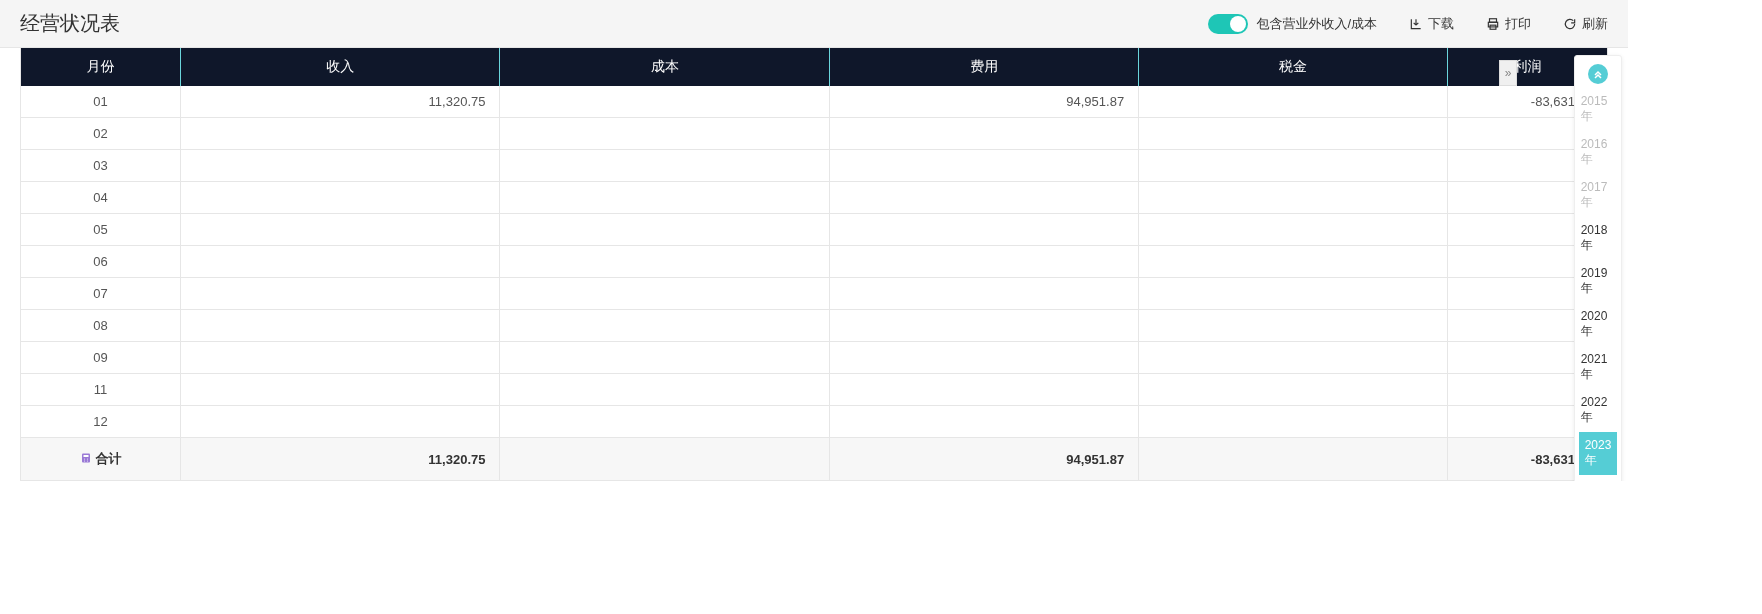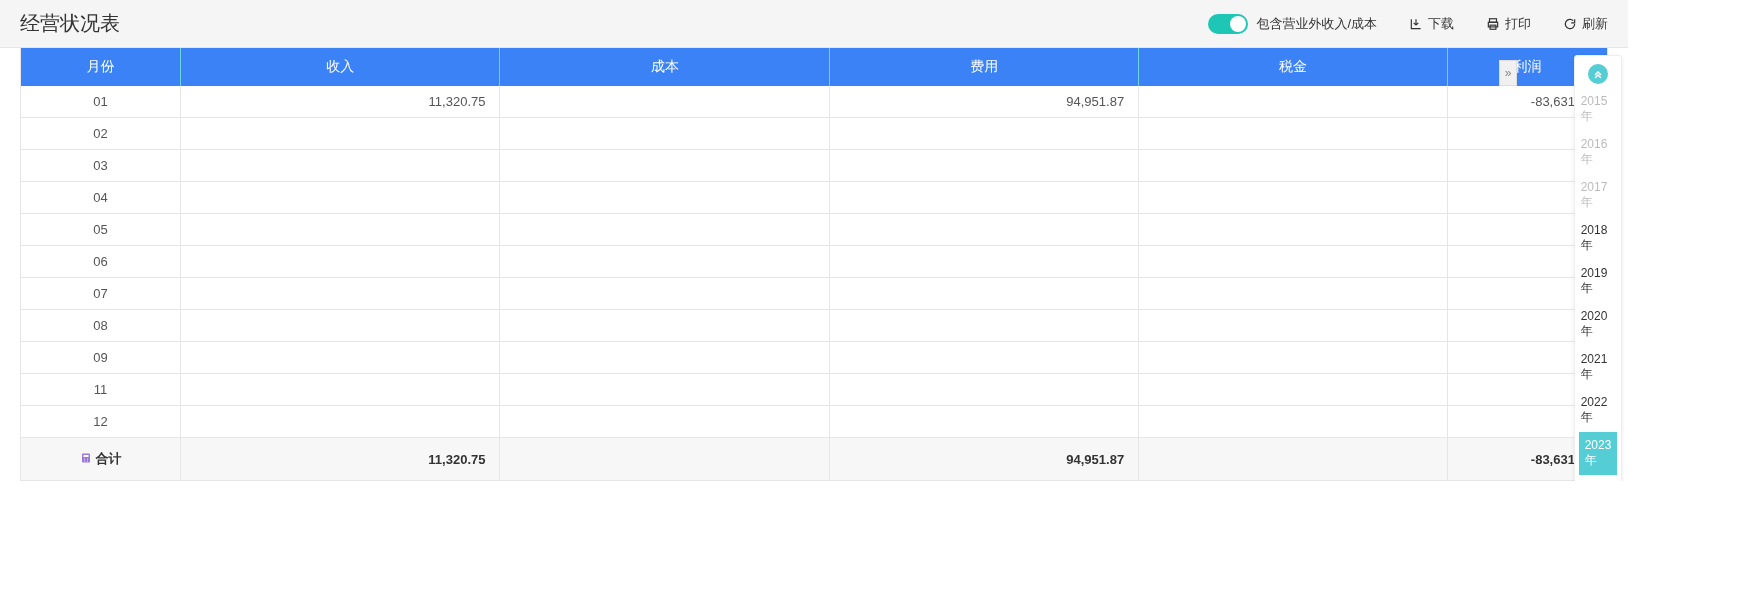--- a/index.html
+++ b/index.html
@@ -68,21 +68,21 @@
     border: 1px solid #e6e6e6;
     border-top: none;
     position: relative;
   }
   table {
     width: 100%;
     border-collapse: collapse;
     table-layout: fixed;
   }
   thead th {
-    background: #3b82f6;
+    background: #0f172a;
     color: #fff;
     font-weight: 400;
     padding: 10px 20px;
     text-align: center;
     font-size: 14px;
   }
   thead th + th { border-left: 1px solid #6ad6dc; }
   tbody td {
     padding: 8px 14px;
     border-bottom: 1px solid #e6e6e6;

